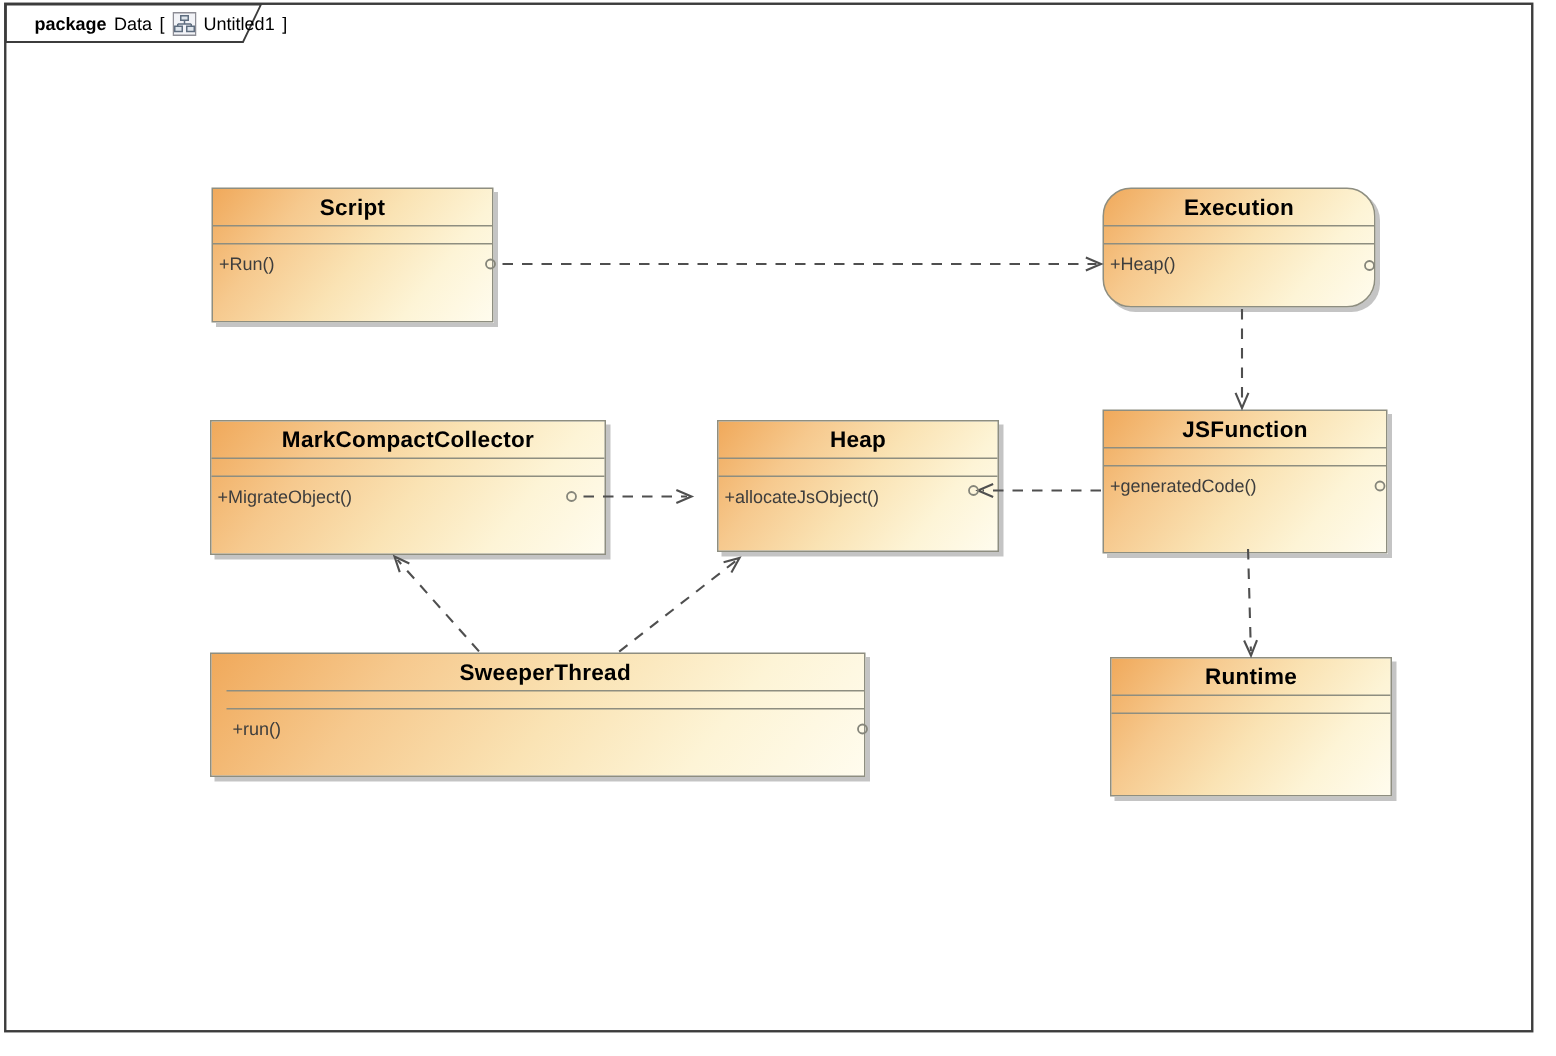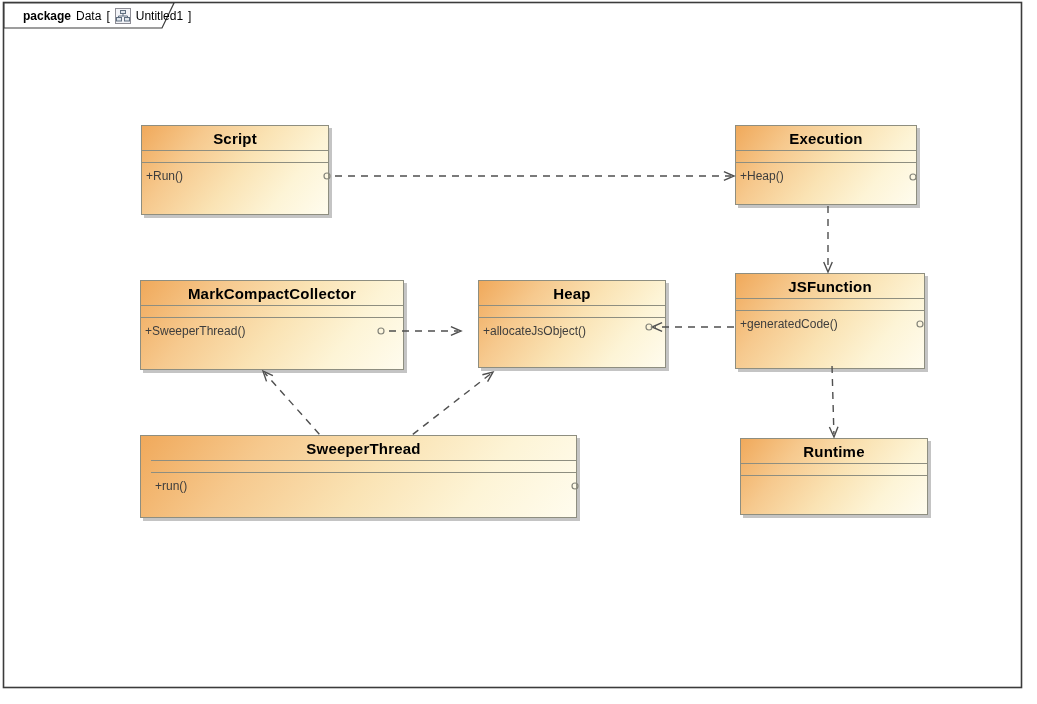--- a/index.html
+++ b/index.html
@@ -109,32 +109,32 @@
     <span>]</span>
   </div>
 
 <div class="uml-class" style="left: 141px; top: 125px; width: 188px; height: 90px;">
       <div class="uml-title">Script</div>
       <div class="uml-attrs"></div>
       <div class="uml-ops">
         <div class="uml-op">+Run()</div>
       </div>
     </div>
-    <div class="uml-class" style="left: 735px; top: 125px; width: 182px; height: 80px;">
+    <div class="uml-class" style="left: 735px; top: 125px; width: 182px; height: 80px; border-radius: 19px;">
       <div class="uml-title">Execution</div>
       <div class="uml-attrs"></div>
       <div class="uml-ops">
         <div class="uml-op">+Heap()</div>
       </div>
     </div>
     <div class="uml-class" style="left: 140px; top: 280px; width: 264px; height: 90px;">
       <div class="uml-title">MarkCompactCollector</div>
       <div class="uml-attrs"></div>
       <div class="uml-ops">
-        <div class="uml-op">+SweeperThread()</div>
+        <div class="uml-op">+MigrateObject()</div>
       </div>
     </div>
     <div class="uml-class" style="left: 478px; top: 280px; width: 188px; height: 88px;">
       <div class="uml-title">Heap</div>
       <div class="uml-attrs"></div>
       <div class="uml-ops">
         <div class="uml-op">+allocateJsObject()</div>
       </div>
     </div>
     <div class="uml-class" style="left: 735px; top: 273px; width: 190px; height: 96px;">
@@ -144,17 +144,17 @@
         <div class="uml-op">+generatedCode()</div>
       </div>
     </div>
     <div class="uml-class" style="left: 140px; top: 435px; width: 437px; height: 83px; padding-left: 10px;">
       <div class="uml-title">SweeperThread</div>
       <div class="uml-attrs"></div>
       <div class="uml-ops">
         <div class="uml-op">+run()</div>
       </div>
     </div>
-    <div class="uml-class" style="left: 740px; top: 438px; width: 188px; height: 77px;">
+    <div class="uml-class" style="left: 740px; top: 438px; width: 188px; height: 93px;">
       <div class="uml-title">Runtime</div>
       <div class="uml-attrs"></div>
     </div>
   </div>
 
 </body></html>

